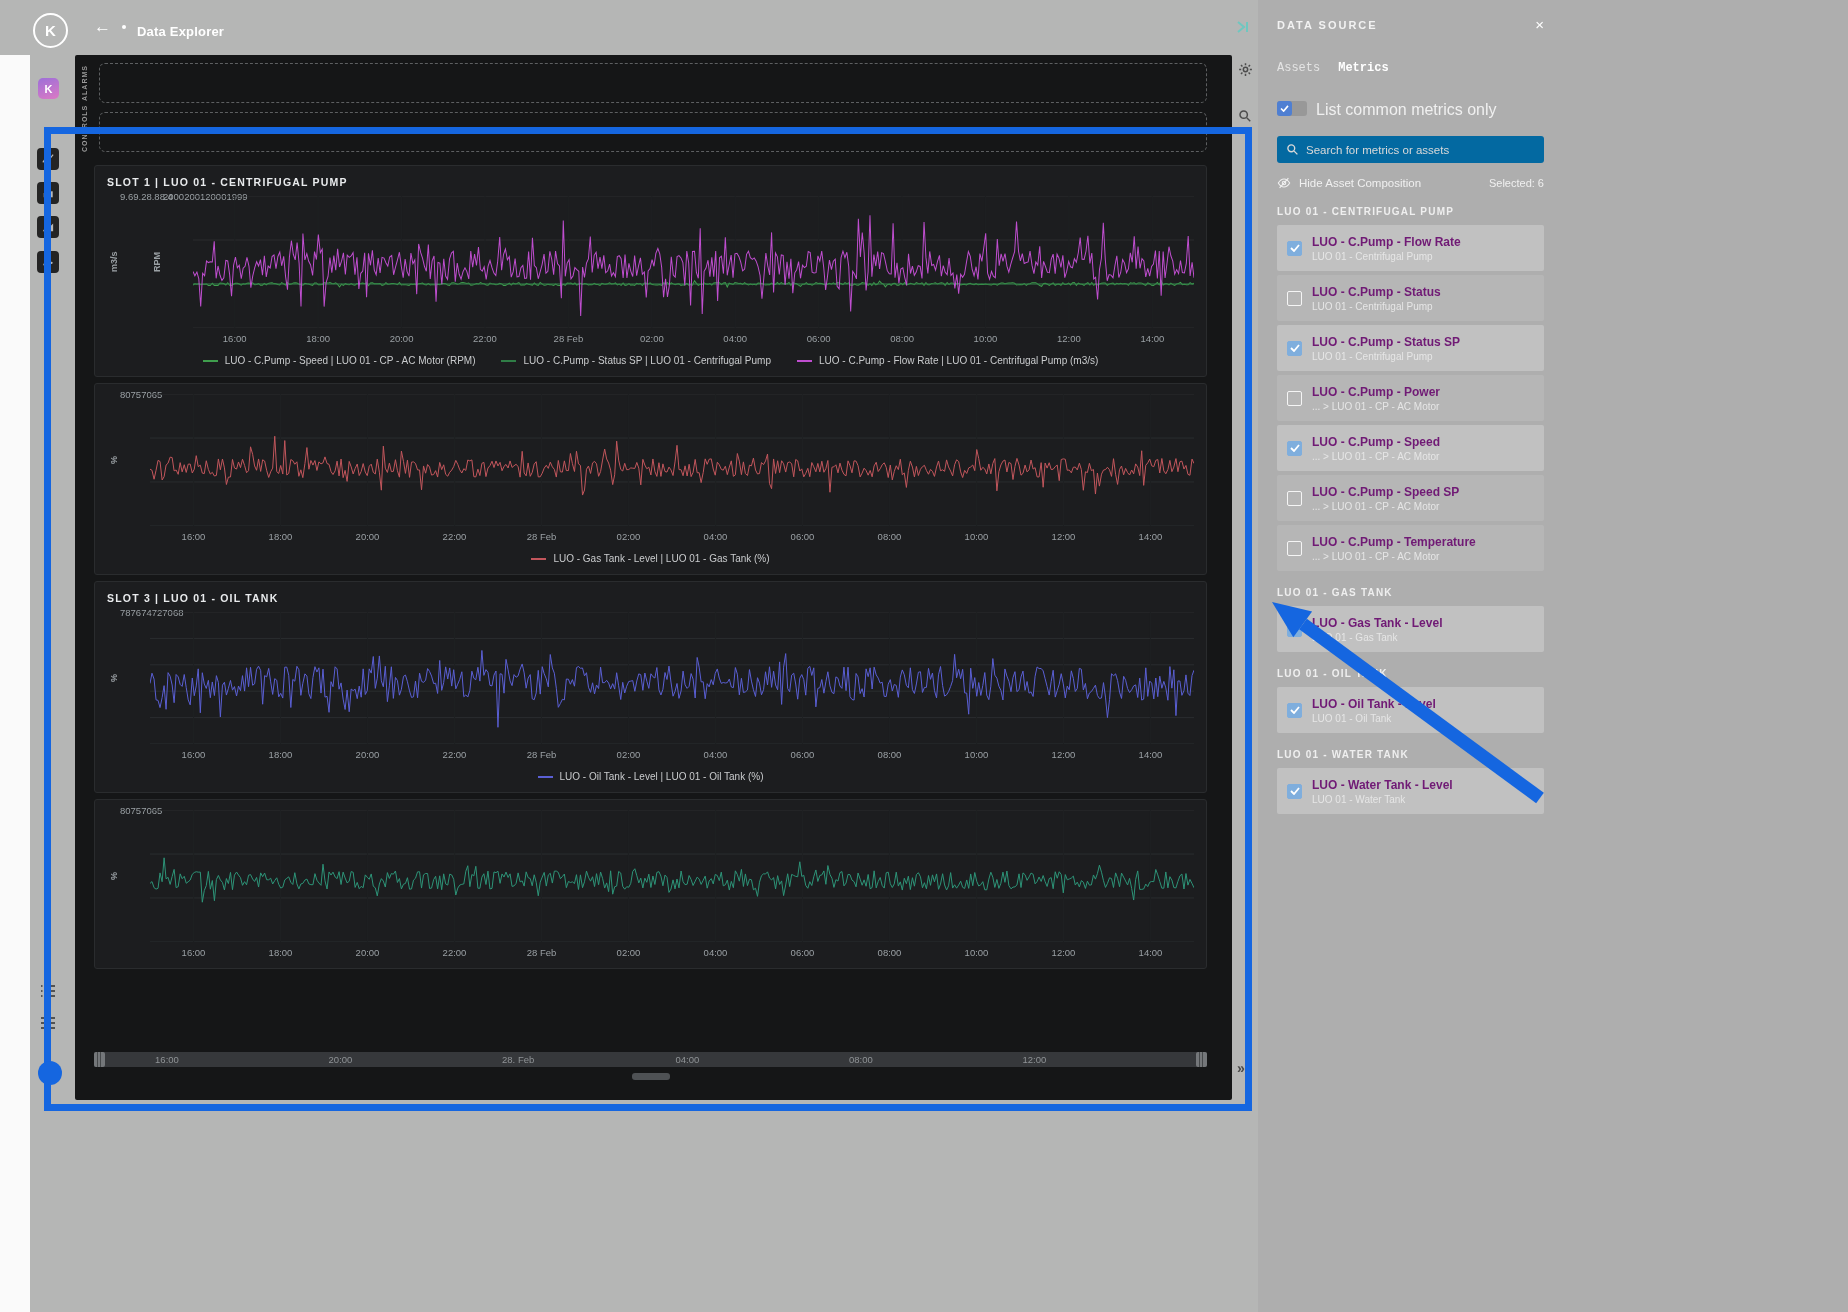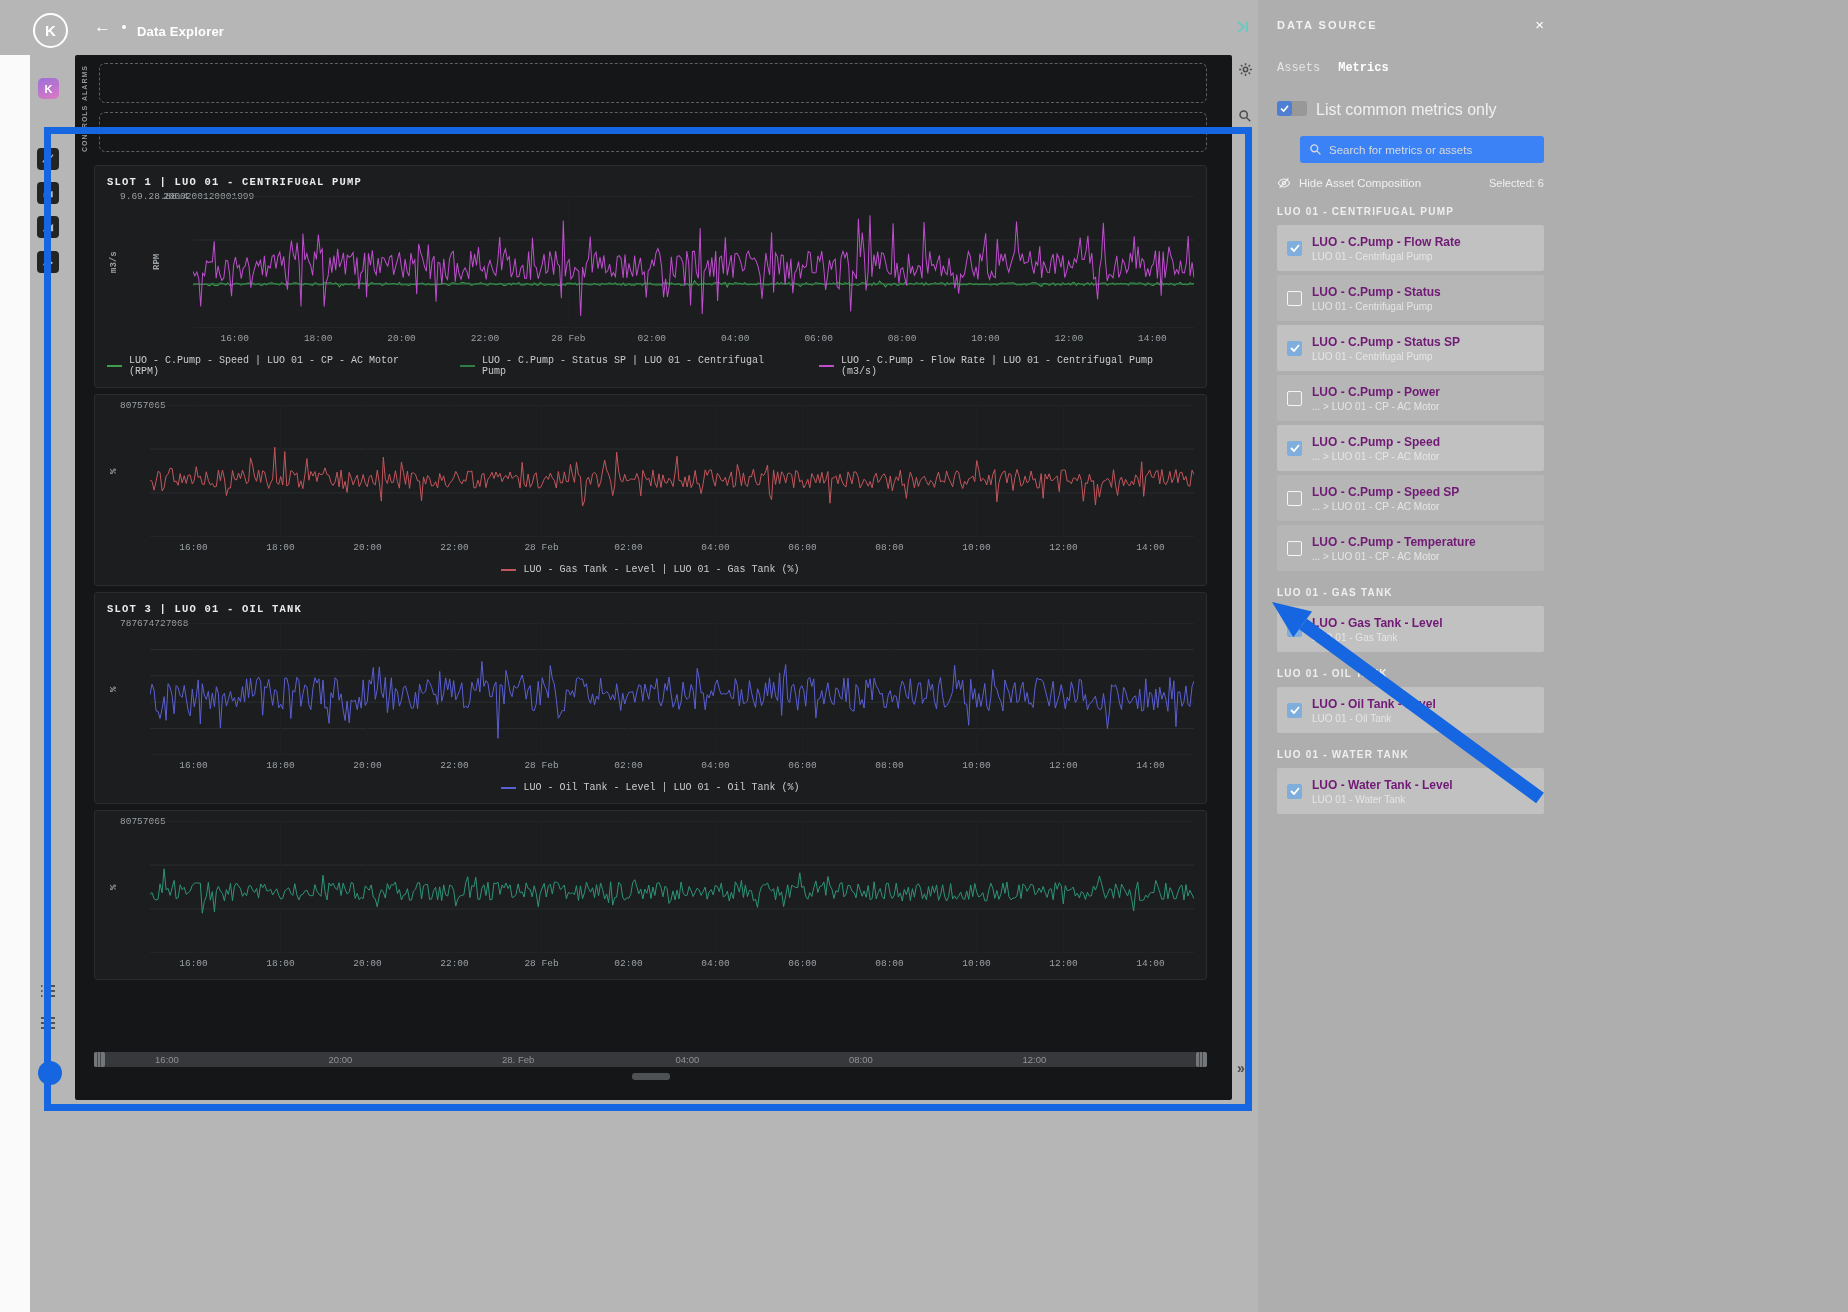--- a/index.html
+++ b/index.html
@@ -29,21 +29,21 @@
 
   
   .main { position:absolute; left:75px; top:55px; width:1157px; height:1045px; background:#151617; border-radius:2px; z-index:3; }
 
   .zones { position:absolute; left:6px; right:25px; top:8px; }
   .zone-row { display:flex; align-items:stretch; height:40px; margin-bottom:9px; }
   .zone-label { width:14px; writing-mode:vertical-rl; transform:rotate(180deg); font-size:7px; letter-spacing:1px;
                 color:#9a9a9a; text-align:center; font-weight:bold; }
   .zone { flex:1; border:1px dashed #5d5f61; border-radius:6px; margin-left:4px; }
 
-  .slots { position:absolute; left:19px; right:25px; top:110px;font-family:Liberation Mono, monospace; }
+  .slots { position:absolute; left:19px; right:25px; top:110px; }
   .slot { background:#1c1d1f; border:1px solid #2a2c2e; border-radius:3px; padding:10px 12px 8px 12px; margin-bottom:6px; }
   .slot-title { color:#e9ebed; font-size:10.5px; font-weight:bold; letter-spacing:1.2px; margin-bottom:8px; }
   .plotrow { display:flex; align-items:flex-start; }
   .axes { display:flex; height:132px; }
   .axis { display:flex; height:132px; }
   .unit { width:13px; writing-mode:vertical-rl; transform:rotate(180deg); display:flex; align-items:center; justify-content:center;
           font-size:9px; color:#9aa0a4; font-weight:bold; }
   .tickcol { display:flex; flex-direction:row; justify-content:space-between; height:142px; margin-top:-5px;
              width:30px; text-align:right; padding-right:8px; font-size:9.5px; color:#9aa0a4; }
   .plotcol { flex:1; display:flex; flex-direction:column; min-width:0; }
@@ -74,21 +74,21 @@
   .panel-head { display:flex; align-items:center; }
   .panel-title { color:#f2f2f2; font-size:11px; font-weight:bold; letter-spacing:2px; }
   .close { margin-left:auto; color:#fff; font-size:15px; line-height:14px; }
   .tabs { display:flex; gap:18px; margin-top:29px;font-family:Liberation Mono, monospace; }
   .tab { color:#e4e4e4; font-size:12px; }
   .tab.active { color:#fff; font-weight:bold; }
   .toggle-row { display:flex; gap:9px; margin-top:26px; color:#f0f0f0; font-size:16px; cursor:pointer; }
   .toggle { width:30px; height:15px; border-radius:3px; background:#989898; position:relative; flex:0 0 auto; }
   .knob { position:absolute; left:0; top:0; width:15px; height:15px; border-radius:3px; background:var(--toggle,#4f7fd2);
           display:flex; align-items:center; justify-content:center; }
-  .search { margin-top:17px; height:27px; background:#3b82f6; border-radius:3px; display:flex; align-items:center; padding:0 9px; gap:7px;margin-left:23px; }
+  .search { margin-top:17px; height:27px; background:#0369a1; border-radius:3px; display:flex; align-items:center; padding:0 9px; gap:7px; }
   .search input { flex:1; background:transparent; border:none; outline:none; color:#fff; font-size:11.5px; font-family:inherit; }
   .search input::placeholder { color:#d9d9d9; }
   .hide-row { display:flex; align-items:center; gap:8px; margin-top:13px; color:#f0f0f0; font-size:11.5px; }
   .sel-count { margin-left:auto; font-size:11px; color:#f0f0f0; }
   .group-header { margin:16px 0 8px 0; color:#efefef; font-size:10px; font-weight:bold; letter-spacing:1.2px; }
   .card { display:flex; align-items:center; gap:10px; height:46px; padding:0 10px; margin-bottom:4px; border-radius:2px;
           background:rgba(255,255,255,.10); }
   .card.selected { background:rgba(255,255,255,.24); }
   .cb { width:15px; height:15px; border:1.5px solid #f5f5f5; border-radius:2px; flex:0 0 auto;
         display:flex; align-items:center; justify-content:center; }

